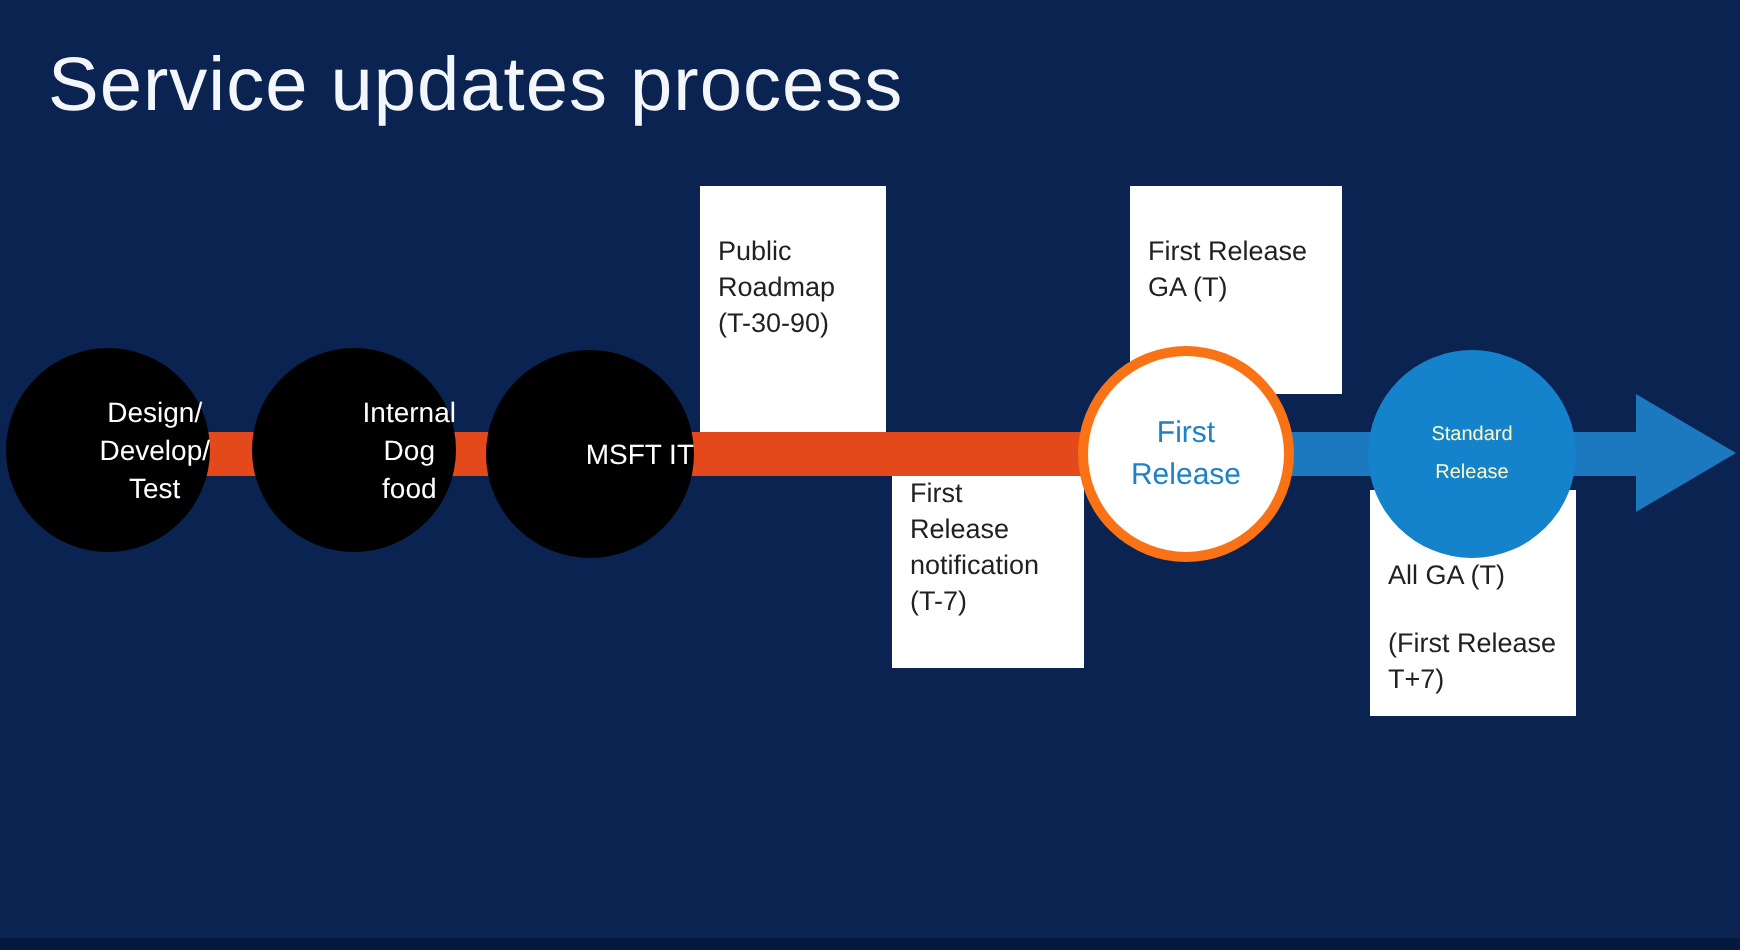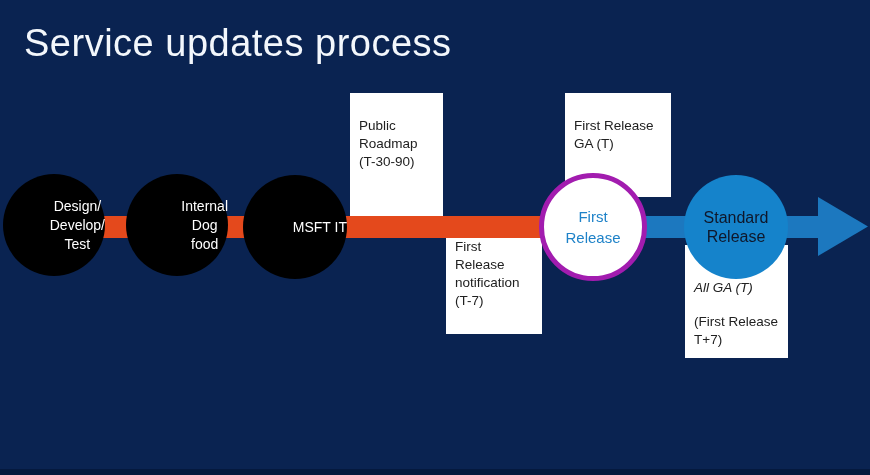--- a/index.html
+++ b/index.html
@@ -24,39 +24,39 @@
   }
   
   .callout{
     position:absolute;z-index:1;background:#FFFFFF;color:#212121;
     font-size:13.5px;line-height:18px;box-sizing:border-box;padding:24px 9px;
   }
   .callout-roadmap{left:350px;top:93px;width:93px;height:124px;}
   .callout-ga{left:540px;top:93px;width:106px;height:104px;margin-left:25px;}
   .callout-notification{left:446px;top:238px;width:96px;height:96px;display:flex;align-items:flex-end;}
   .callout-allga{left:685px;top:245px;width:103px;height:113px;display:flex;flex-direction:column;justify-content:flex-end;padding-bottom:9px;}
-  .callout-allga .allga-line1{margin-bottom:16px;font-style:italic;}
+  .callout-allga .allga-line1{margin-bottom:16px;}
   
   .node{
     position:absolute;z-index:3;border-radius:50%;box-sizing:border-box;
     display:flex;align-items:center;justify-content:center;text-align:center;
   }
   .node-label{white-space:pre-line;}
   .node-orange{background:#000000;color:#FFFFFF;font-size:14px;line-height:19px;justify-content:flex-end;}
   .node-1{left:3px;top:174px;width:102px;height:102px;}
   .node-2{left:126px;top:174px;width:102px;height:102px;}
   .node-3{left:243px;top:175px;width:104px;height:104px;}
   .node-first-release{
     left:539px;top:173px;width:108px;height:108px;
-    background:#FFFFFF;border:5px solid #a21caf;
+    background:#FFFFFF;border:5px solid #f97316;
     color:#1E82C8;font-size:15px;line-height:21px;
   }
   .node-standard-release{
     left:684px;top:175px;width:104px;height:104px;
-    background:#1583CB;color:#0f172a;font-size:16px;line-height:19px;
+    background:#1583CB;color:#fef9c3;font-size:10px;line-height:19px;
   }
   .bottom-bar{position:absolute;left:0;top:469px;width:870px;height:6px;background:#05193E;z-index:5;}
 </style>
 </head>
 <body>
 
 <div class="slide">
 
   <div class="slide-title">Service updates process</div>
 

